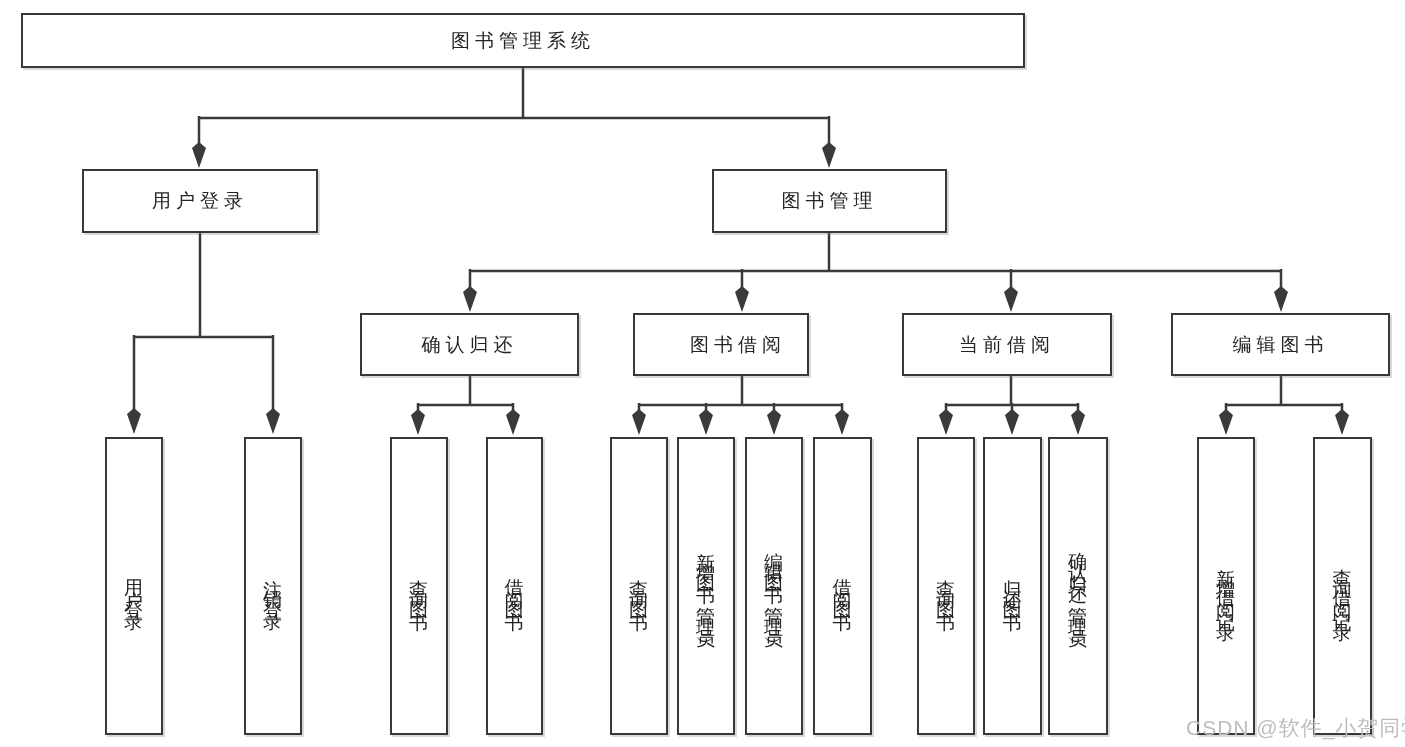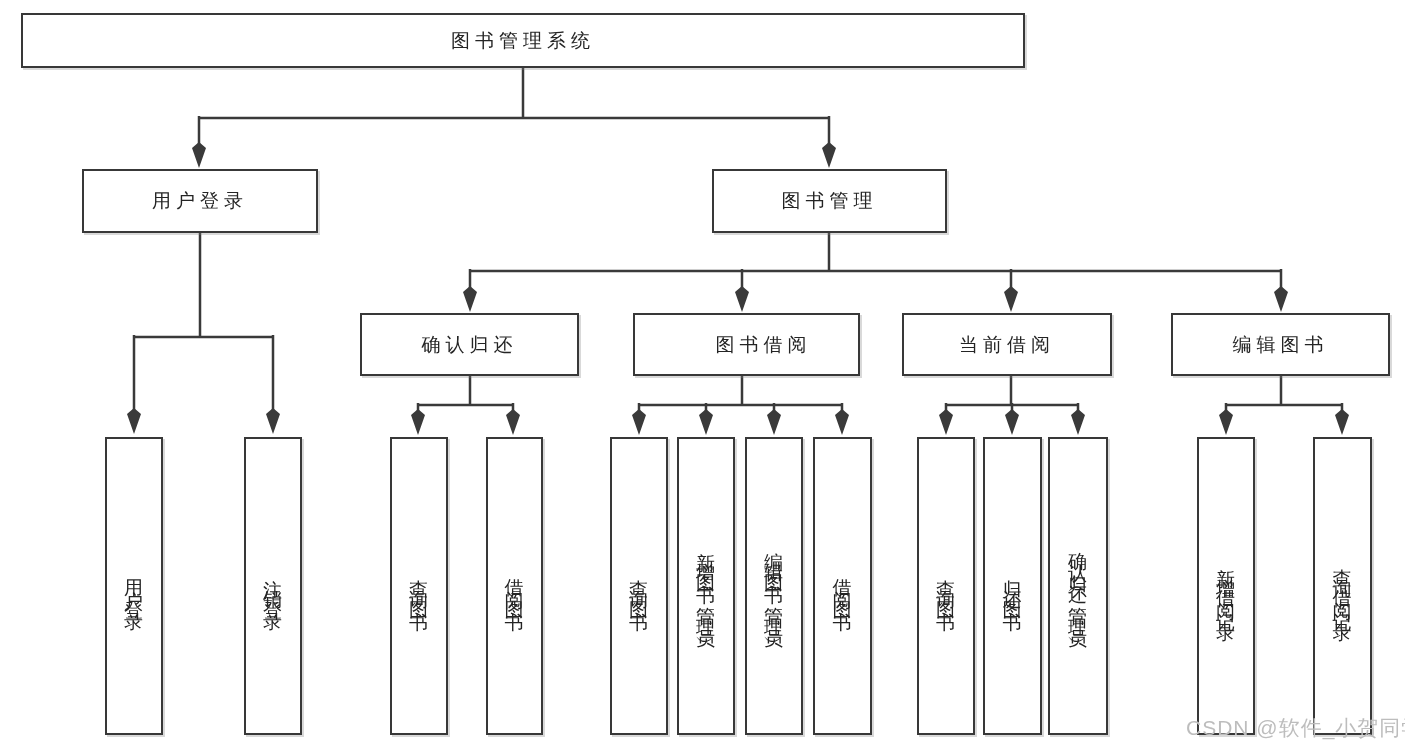--- a/index.html
+++ b/index.html
@@ -75,21 +75,21 @@
              M1226,435 L1219,415 L1226,409 L1233,415 Z
              M1342,435 L1335,415 L1342,409 L1349,415 Z" fill="#3a3a3a" stroke="none"></path>
   </svg>
 
   <div class="box h" style="left:21px;top:13px;width:1004px;height:55px;">图书管理系统</div>
 
   <div class="box h" style="left:82px;top:169px;width:236px;height:64px;">用户登录</div>
   <div class="box h" style="left:712px;top:169px;width:235px;height:64px;">图书管理</div>
 
   <div class="box h lvl2" style="left:360px;">确认归还</div>
-  <div class="box h lvl2" style="left:633px;width:227px;padding-left:34px;">图书借阅</div>
+  <div class="box h lvl2" style="left:633px;width:176px;padding-left:34px;">图书借阅</div>
   <div class="box h lvl2" style="left:902px;width:210px;">当前借阅</div>
   <div class="box h lvl2" style="left:1171px;">编辑图书</div>
 
   <div class="box v leaf" style="left:105px;width:58px;">用户登录</div>
   <div class="box v leaf" style="left:244px;width:58px;">注销登录</div>
 
   <div class="box v leaf" style="left:390px;width:58px;">查询图书</div>
   <div class="box v leaf" style="left:486px;width:57px;">借阅图书</div>
 
   <div class="box v leaf" style="left:610px;width:58px;">查询图书</div>

